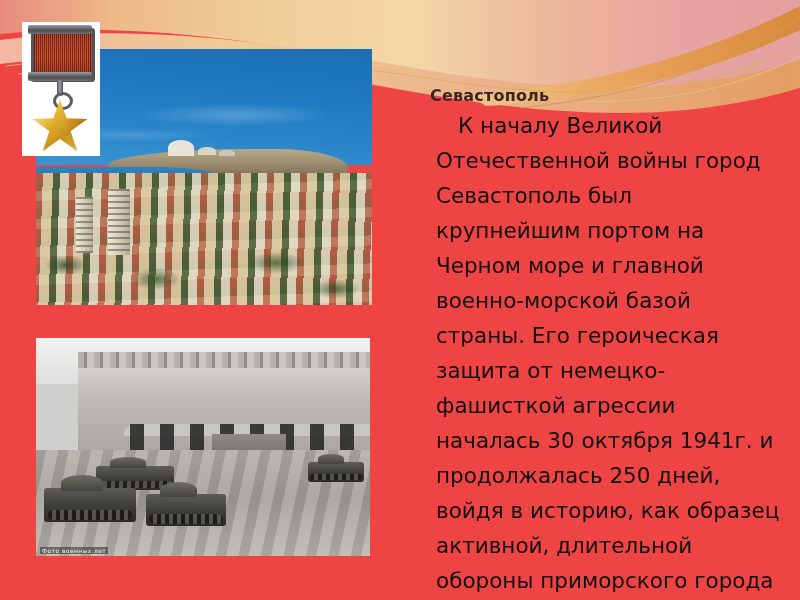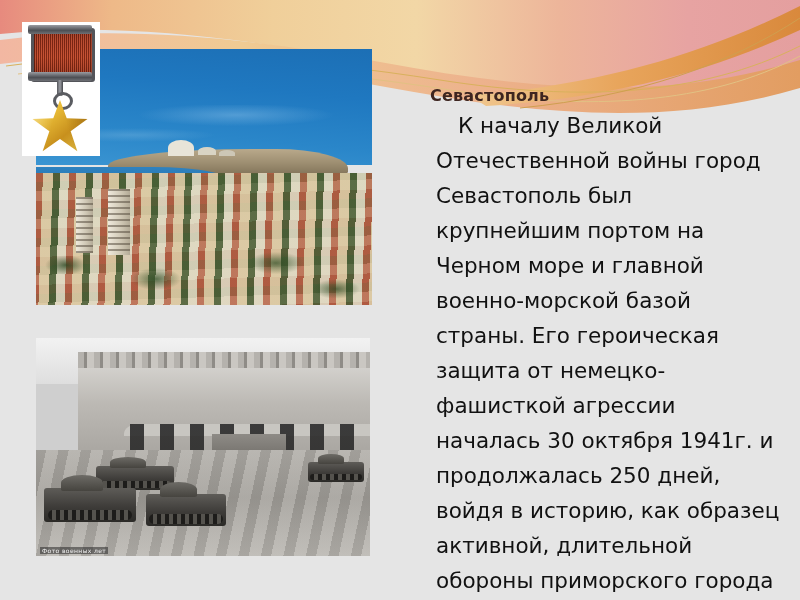--- a/index.html
+++ b/index.html
@@ -5,21 +5,21 @@
   html, body {
     margin: 0;
     padding: 0;
     background: #ffffff;
   }
   #slide {
     position: relative;
     width: 800px;
     height: 600px;
     overflow: hidden;
-    background: #e5e5e5;
+    background: #ef4444;
     font-family: "DejaVu Sans", "Liberation Sans", sans-serif;
   }
 
   
   .deco-layer {
     position: absolute;
     left: 0; top: 0;
     width: 800px; height: 120px;
     pointer-events: none;
   }

